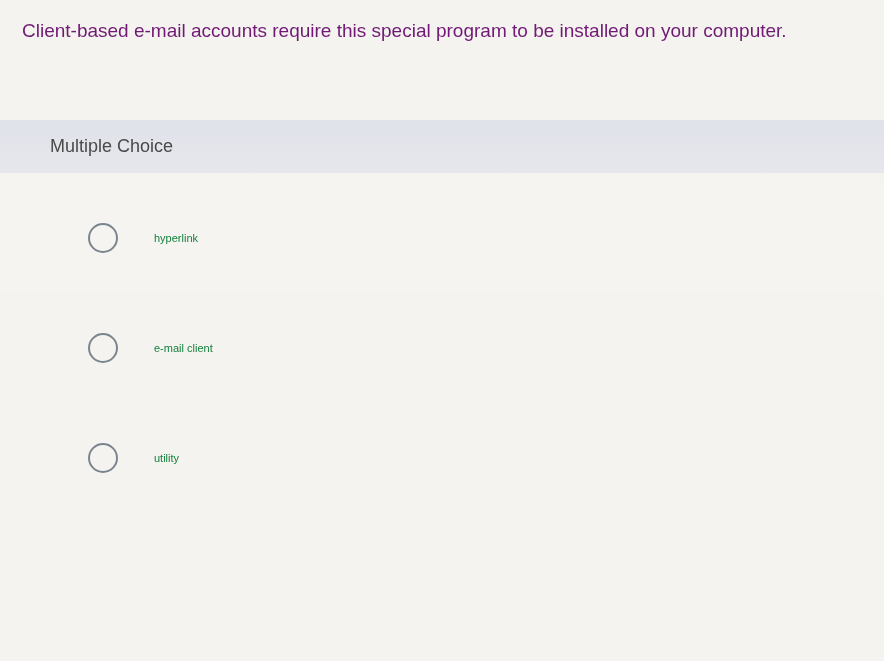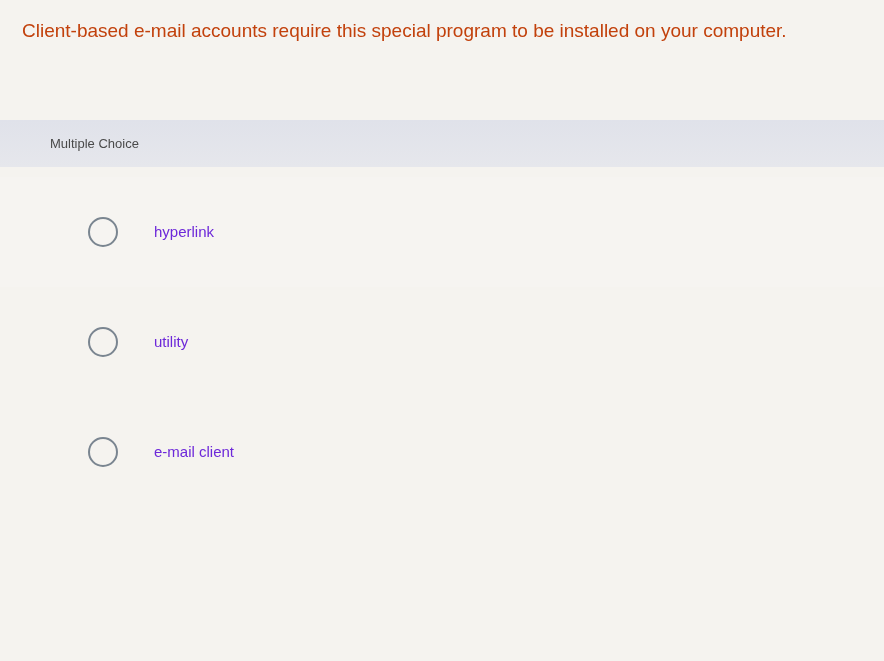--- a/index.html
+++ b/index.html
@@ -11,28 +11,28 @@
       font-family: Arial, Helvetica, sans-serif;
       background: #f5f3ef;
       width: 884px;
       height: 661px;
       overflow: hidden;
       position: relative;
     }
     .question-text {
       padding: 18px 22px 0 22px;
       font-size: 19px;
-      color: #c2410c;
+      color: #701a75;
       line-height: 1.4;
     }
     .mc-header {
       margin-top: 75px;
       background: linear-gradient(to bottom, #e0e2ea, #e6e7ec);
       padding: 16px 0 16px 50px;
-      font-size: 13px;
+      font-size: 18px;
       color: #4a4a4a;
     }
     .options-container {
       padding-top: 10px;
     }
     .option {
       display: flex;
       align-items: center;
       padding: 40px 0 40px 88px;
       cursor: pointer;
@@ -40,40 +40,40 @@
     .radio-circle {
       width: 30px;
       height: 30px;
       border: 2px solid #7a8590;
       border-radius: 50%;
       background: transparent;
       flex-shrink: 0;
     }
     .option-label {
       margin-left: 36px;
-      font-size: 15px;
-      color: #6d28d9;
+      font-size: 11px;
+      color: #15803d;
     }
     .option:nth-child(1) {
       background: rgba(255,255,255,0.15);
     }
   </style>
 </head>
 <body>
 
 <div class="question-text">Client-based e-mail accounts require this special program to be installed on your computer.</div>
 
 <div class="mc-header">Multiple Choice</div>
 
 <div class="options-container">
   <div class="option">
     <span class="radio-circle"></span>
     <span class="option-label">hyperlink</span>
   </div>
   <div class="option">
     <span class="radio-circle"></span>
-    <span class="option-label">utility</span>
+    <span class="option-label">e-mail client</span>
   </div>
   <div class="option">
     <span class="radio-circle"></span>
-    <span class="option-label">e-mail client</span>
+    <span class="option-label">utility</span>
   </div>
 </div>
 
 </body></html>

